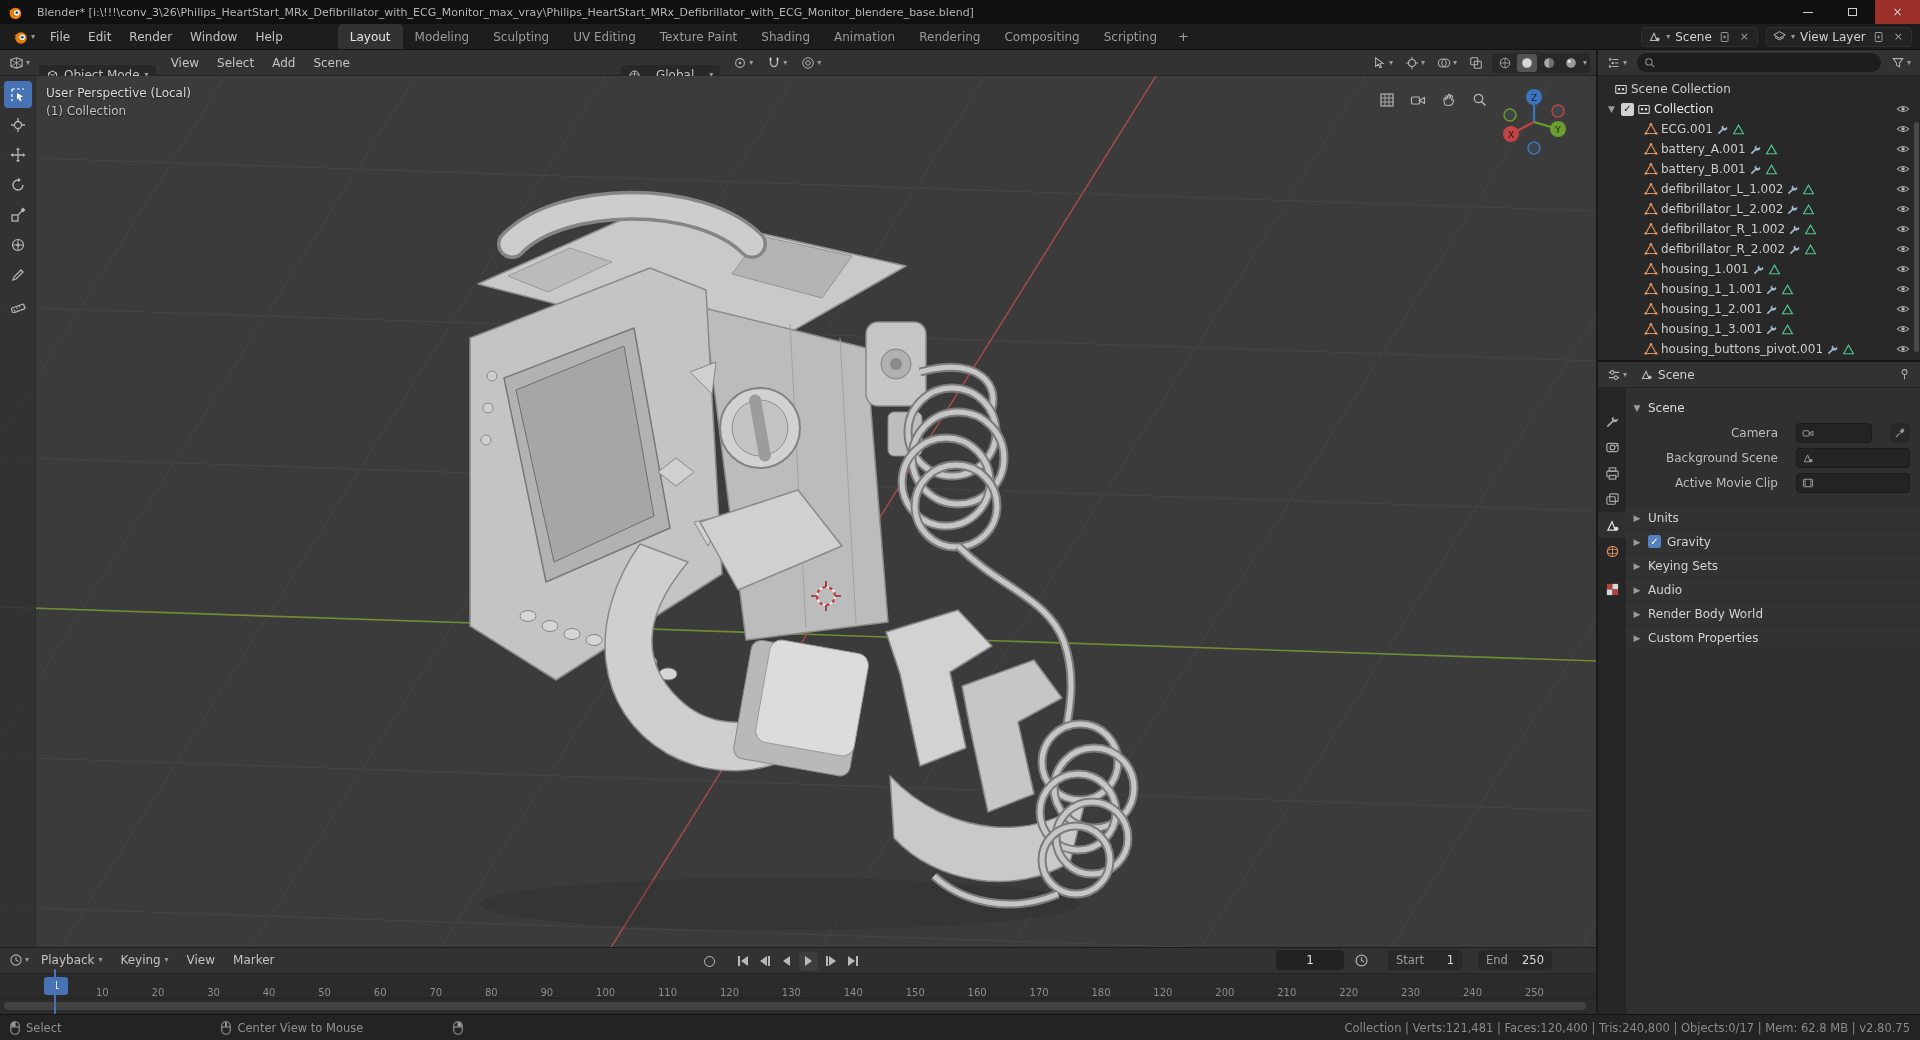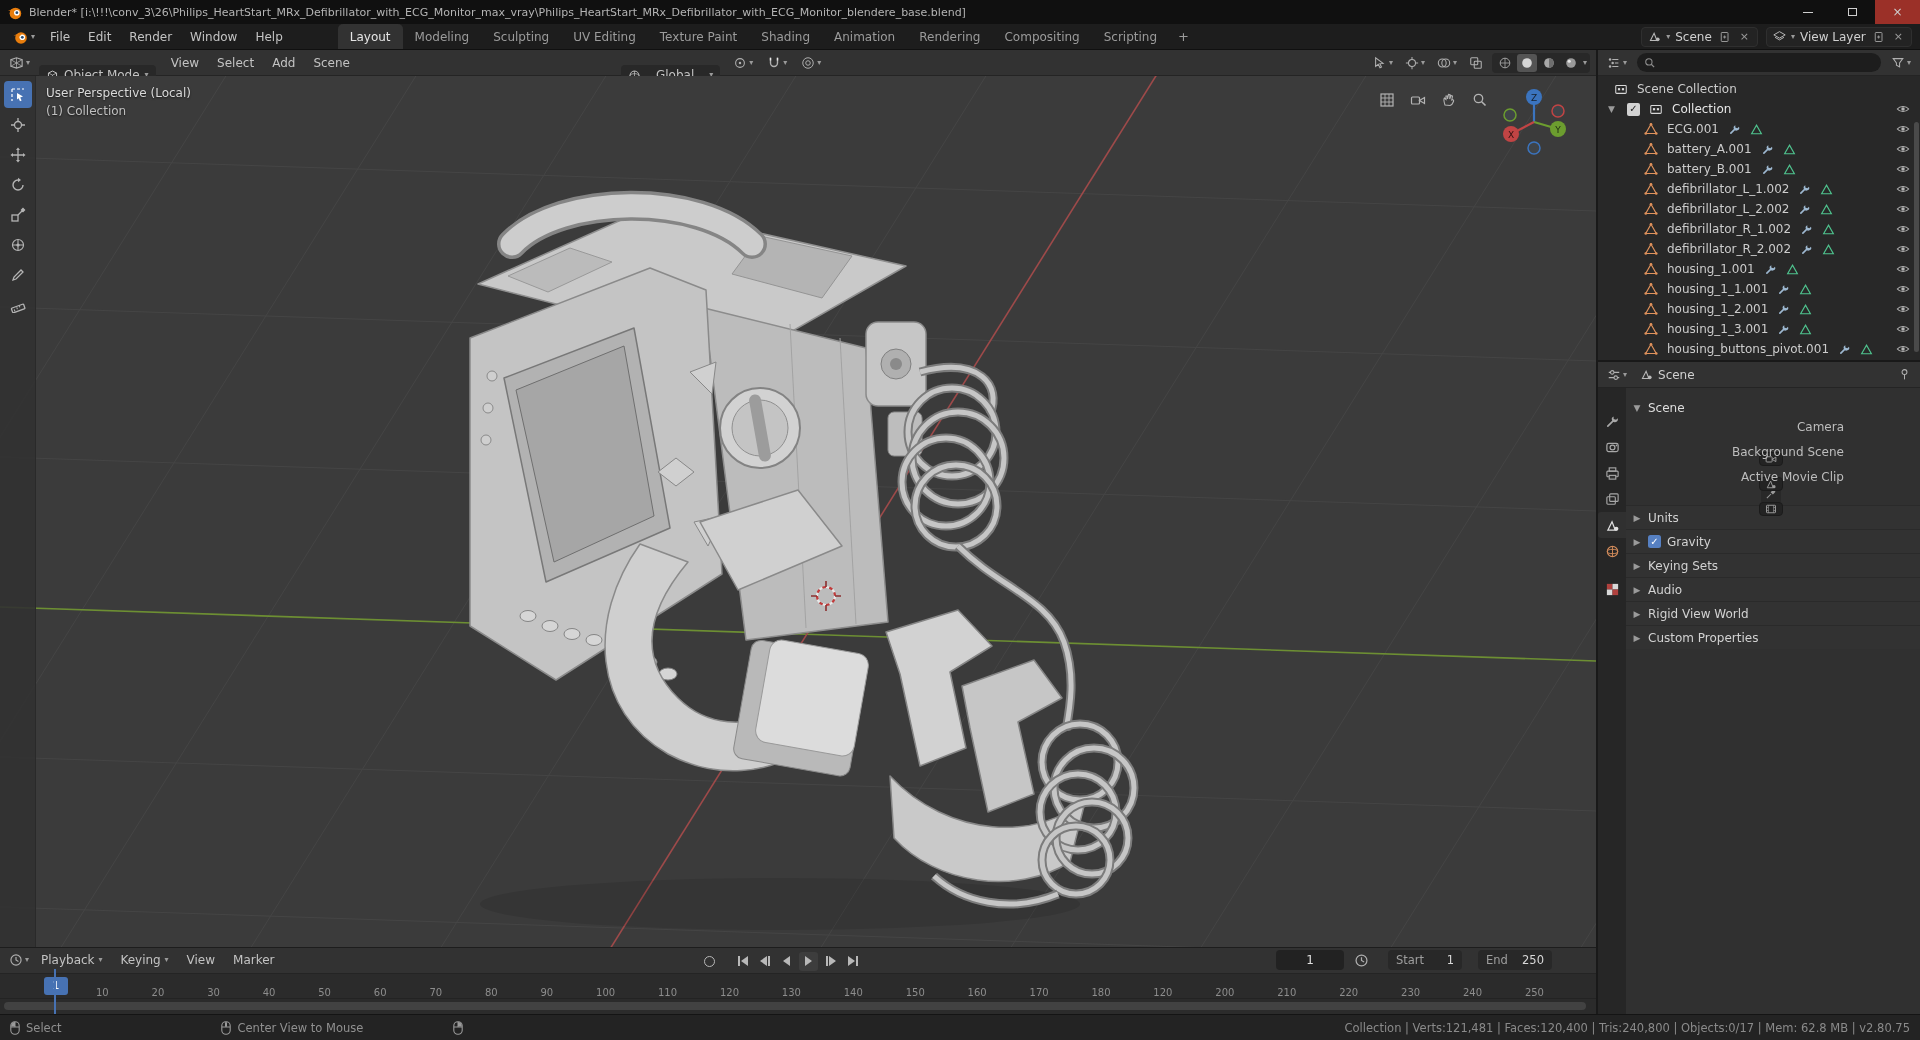--- a/index.html
+++ b/index.html
@@ -1,20 +1,20 @@
 <!DOCTYPE html>
 <html><head>
 <meta charset="utf-8">
 <style>
   * { box-sizing: border-box; margin: 0; padding: 0; cursor: default; user-select: none; }
   html, body { width: 1920px; height: 1040px; overflow: hidden; }
   body { background: #1d1d1d; font-family: "DejaVu Sans", "Liberation Sans", sans-serif; font-size: 12px; color: #c3c3c3; }
 
   
-  .titlebar { height: 24px; background: #101010; display: flex; align-items: center; padding-left: 7px; gap: 7px; }
+  .titlebar { height: 24px; background: #101010; display: flex; align-items: center; padding-left: 7px; gap: 15px; }
   .title-text { font-size: 11px; color: #b4b4b4; white-space: nowrap; }
   .winbtns { margin-left: auto; display: flex; height: 100%; }
   .winbtn { width: 45px; height: 100%; display: flex; align-items: center; justify-content: center; color: #cfcfcf; font-size: 12px; }
   .winbtn .min-glyph { width: 10px; height: 1px; background: #cfcfcf; display: block; }
   .winbtn .max-glyph { width: 9px; height: 8px; border: 1px solid #cfcfcf; display: block; }
   .winbtn.close { background: #9b3028; }
 
   
   .topbar { height: 26px; background: #1d1d1d; border-bottom: 1px solid #101010; display: flex; align-items: stretch; padding-left: 6px; }
   .appmenu { display: flex; align-items: center; padding: 0 6px; gap: 3px; }
@@ -71,42 +71,42 @@
   .tick { font-size: 10px; color: #8d8d8d; }
   .playhead-chip { position: absolute; left: 44px; top: 3px; min-width: 24px; height: 18px; background: #4772b3; border-radius: 3px; color: #fff; font-size: 11px; display: flex; align-items: center; justify-content: center; padding: 0 5px; }
   .playhead-line { position: absolute; left: 54px; top: 21px; width: 2px; height: 45px; background: #4772b3; z-index: 2; }
   .tl-scroll { height: 15px; position: relative; }
   .hscrollbar { position: absolute; left: 4px; right: 10px; top: 3px; height: 8px; background: #424242; border-radius: 4px; }
 
   
   .outliner { height: 312px; display: flex; flex-direction: column; border-bottom: 2px solid #191919; }
   .search-box { flex: 1; height: 19px; background: #1d1d1d; border-radius: 10px; margin: 0 5px; display: flex; align-items: center; padding: 0 7px; gap: 5px; }
   .outliner-tree { flex: 1; background: #282828; position: relative; padding-top: 3px; overflow: hidden; }
-  .orow { height: 20px; display: flex; align-items: center; gap: 9px; font-size: 12px; color: #cccccc; padding-right: 10px; }
+  .orow { height: 20px; display: flex; align-items: center; gap: 3px; font-size: 12px; color: #cccccc; padding-right: 10px; }
   .orow .oname { white-space: nowrap; }
   .orow .spacer { flex: 1; }
   .lvl0 { padding-left: 16px; }
   .lvl1 { padding-left: 10px; }
   .lvl2 { padding-left: 46px; }
   .disclosure { color: #9a9a9a; font-size: 9px; width: 10px; }
   .ol-check { width: 13px; height: 13px; background: #d2d2d2; border-radius: 2px; color: #222; font-size: 10px; display: flex; align-items: center; justify-content: center; line-height: 1; }
   .v-scrollbar { position: absolute; right: 1px; top: 46px; width: 5px; height: 230px; background: #4a4a4a; border-radius: 3px; }
   .collection-name { color: #e6e6e6; }
 
   
   .properties { flex: 1; display: flex; flex-direction: column; }
   .prop-body { flex: 1; display: flex; background: #303030; }
   .prop-tabs { width: 28px; background: #262626; display: flex; flex-direction: column; align-items: stretch; padding-top: 20px; }
   .ptab { height: 26px; display: flex; align-items: center; justify-content: center; }
   .ptab.active { background: #303030; border-radius: 3px 0 0 3px; }
   .ptab.gap { height: 12px; }
   .prop-content { flex: 1; padding: 8px 10px 0 6px; }
   .panel-header { display: flex; align-items: center; gap: 6px; height: 24px; color: #dedede; font-size: 12px; }
   .panel-header .arrow { color: #9a9a9a; font-size: 9px; width: 10px; text-align: center; }
-  .field-row { display: flex; align-items: center; height: 25px; gap: 18px; flex-direction: column; }
+  .field-row { display: flex; align-items: center; height: 25px; gap: 18px; }
   .field-label { width: 146px; text-align: right; color: #bdbdbd; font-size: 12px; flex: none; }
   .field-input { flex: 1; height: 20px; background: #232323; border: 1px solid #1b1b1b; border-radius: 4px; display: flex; align-items: center; padding: 0 5px; gap: 5px; }
   .sq-btn { width: 20px; height: 20px; background: #282828; border-radius: 4px; display: flex; align-items: center; justify-content: center; flex: none; }
   .cpanel { height: 24px; display: flex; align-items: center; gap: 6px; border-top: 1px solid #2a2a2a; background: #323232; margin: 0 -10px 0 -6px; padding: 0 10px 0 6px; color: #d2d2d2; }
   .cpanel .arrow { color: #9a9a9a; font-size: 9px; width: 10px; text-align: center; }
   .checkbox { width: 13px; height: 13px; background: #5680c2; border-radius: 2.5px; color: #fff; font-size: 10px; display: flex; align-items: center; justify-content: center; line-height: 1; }
   .panel-gap { height: 10px; }
 
   
   .statusbar { height: 26px; background: #232323; border-top: 1px solid #141414; display: flex; align-items: center; padding: 0 10px; font-size: 11.5px; color: #909090; }
@@ -1078,21 +1078,21 @@
           <div class="cpanel">
             <span class="arrow">▶</span>
             <span>Keying Sets</span>
           </div>
           <div class="cpanel">
             <span class="arrow">▶</span>
             <span>Audio</span>
           </div>
           <div class="cpanel">
             <span class="arrow">▶</span>
-            <span>Rigid View World</span>
+            <span>Render Body World</span>
           </div>
           <div class="cpanel">
             <span class="arrow">▶</span>
             <span>Custom Properties</span>
           </div>
         </div>
       </div>
     </div>
   </div>
 </div>

